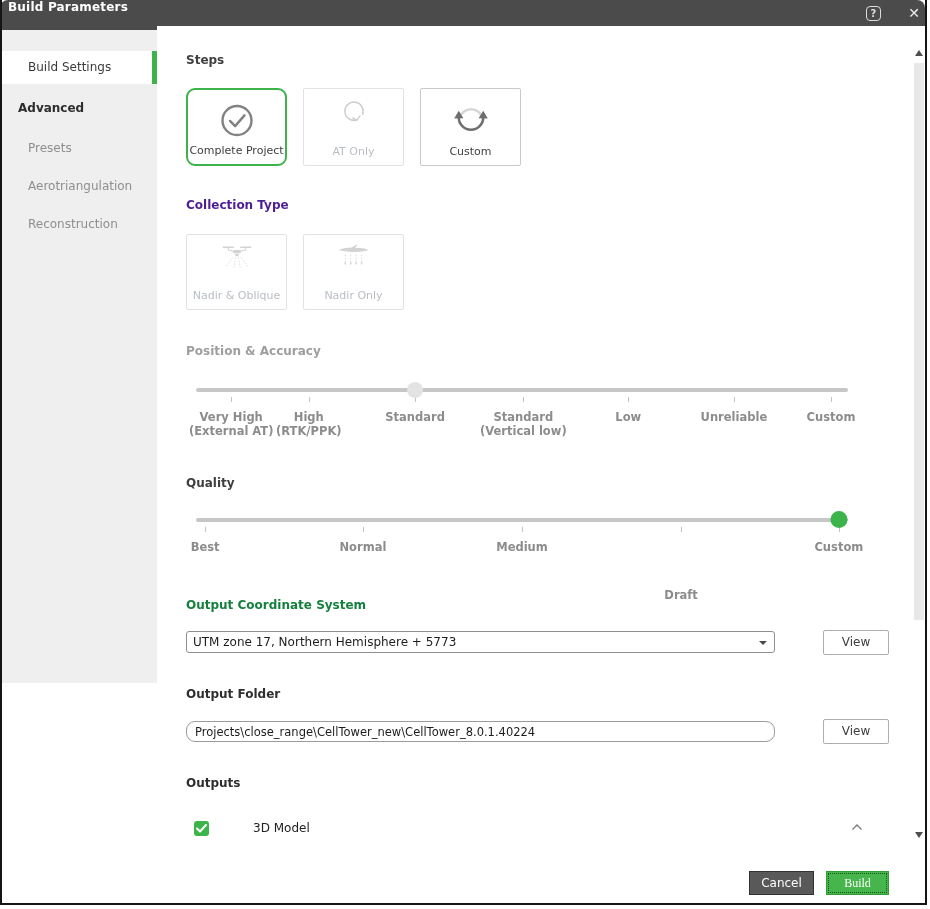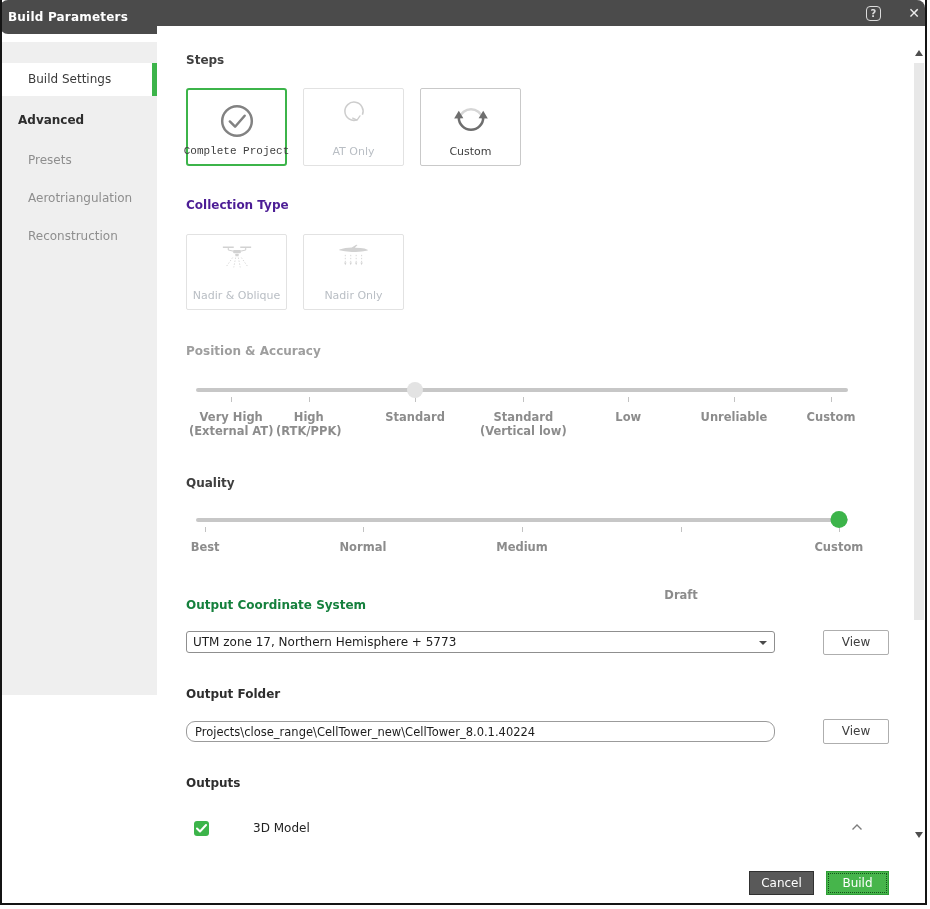--- a/index.html
+++ b/index.html
@@ -5,47 +5,47 @@
   * { margin:0; padding:0; box-sizing:border-box; }
   body { font-family:"DejaVu Sans","Liberation Sans",sans-serif; background:#fff; }
   .stage { position:relative; width:930px; height:909px; background:#fff; overflow:hidden; }
 
   
   .border-left  { position:absolute; left:0; top:0; width:2px; height:903px; background:#141414; z-index:9; }
   .border-right { position:absolute; left:925px; top:0; width:2px; height:903px; background:#141414; z-index:9; }
   .border-bottom{ position:absolute; left:0; top:903px; width:927px; height:2px; background:#141414; z-index:9; }
 
   
-  .titlebar { position:absolute; left:0; top:0; width:925px; height:34px; background:#4b4b4b; display:flex; align-items:center;border-radius:8px; }
+  .titlebar { position:absolute; left:0; top:0; width:925px; height:34px; background:#4b4b4b; display:flex; align-items:flex-start;border-radius:8px; }
   .titlebar .title { color:#ffffff; font-size:12px; font-weight:bold; padding-left:8px; letter-spacing:0.2px; }
   .tb-help { position:absolute; right:49px; top:6px; width:15px; height:15px; border:1px solid #dcdcdc; border-radius:4px;
              color:#dcdcdc; font-size:10px; font-weight:bold; text-align:center; line-height:13px; cursor:pointer; }
   .tb-close { position:absolute; right:10px; top:4px; color:#ececec; font-size:14px; line-height:18px; cursor:pointer; }
 
   
-  .sidebar { position:absolute; left:2px; top:42px; width:155px; height:653px; background:#efefef; }
+  .sidebar { position:absolute; left:2px; top:30px; width:155px; height:653px; background:#efefef; }
   .side-item { position:absolute; left:0; width:155px; font-size:12px; cursor:pointer; }
   .side-selected { top:21px; height:33px; line-height:33px; background:#ffffff; color:#3a3a3a; padding-left:26px; }
   .side-selected .accent { position:absolute; right:0; top:0; width:5px; height:33px; background:#3cb44a; }
   .side-header { top:66px; height:24px; line-height:24px; padding-left:16px; color:#2d2d2d; font-weight:bold; cursor:default; }
   .side-sub { height:24px; line-height:24px; padding-left:26px; color:#8e8e8e; }
 
   
   .content { position:absolute; left:157px; top:26px; width:756px; height:877px; background:#ffffff; }
   .sec-title { position:absolute; left:29px; font-size:12px; font-weight:bold; color:#3f3f3f; }
   .sec-title.mid { color:#4c1d95; }
   .sec-title.light { color:#9e9e9e; }
 
   
   .cards { position:absolute; left:29px; display:flex; gap:16px; }
   .card { width:101px; height:78px; border:1px solid #c9c9c9; border-radius:2px; background:#fff;
           display:flex; flex-direction:column; align-items:center; justify-content:flex-end; cursor:pointer; }
   .card .card-icon { margin:auto; margin-top:9px; margin-bottom:2px; }
   .card .card-label { font-size:11px; color:#3f3f3f; padding-bottom:7px; white-space:nowrap; }
-  .card.selected { border:2px solid #3cb44a; border-radius:3px;font-family:Liberation Mono, monospace; }
+  .card.selected { border:2px solid #3cb44a; border-radius:9px; }
   .card.disabled { border-color:#e2e2e2;gap:18px; }
   .card.disabled .card-label { color:#b9bec4; }
 
   
   .slider { position:absolute; left:39px; width:652px; height:24px; }
   .slider .track { position:absolute; left:0; right:0; top:7px; height:4px; background:#c7c7c7; border-radius:2px; cursor:pointer; }
   .slider .tick { position:absolute; top:16px; width:1px; height:5px; background:#c2c2c2; }
   .slider .handle { position:absolute; top:1px; width:16px; height:16px; border-radius:50%; background:#e3e3e3; transform:translateX(-50%); cursor:pointer; }
   .slider .handle.green { width:17px; height:17px; top:0; background:#3cb44a; }
   .slider-labels { position:absolute; left:39px; width:652px; height:34px; }
@@ -68,21 +68,21 @@
   .checkbox { width:15px; height:15px; background:#3cb44a; border-radius:3px; cursor:pointer; position:relative; }
   .checkbox svg { position:absolute; left:2px; top:3px; }
   .output-label { font-size:12px; color:#222; padding-left:8px; }
   .chevron-up { position:absolute; left:694px; cursor:pointer; }
 
   
   .btn-cancel { position:absolute; left:749px; top:871px; width:65px; height:24px; background:#595959; border:1px solid #313131;
                 color:#fff; font-size:12px; text-align:center; line-height:22px; cursor:pointer; }
   .btn-build { position:absolute; left:826px; top:871px; width:63px; height:24px; background:#46b54b; border:1px solid #2f9e36;
                color:#fff; font-size:12px; text-align:center; line-height:22px; cursor:pointer;
-               outline:1px dotted #14541a; outline-offset:-3px; }
+               outline:1px dotted #14541a; outline-offset:-3px;font-family:Liberation Serif, serif; }
 
   
   .scrollbar { position:absolute; left:913px; top:26px; width:12px; height:877px; background:#fff; }
   .sb-thumb { position:absolute; left:1px; top:37px; width:10px; height:557px; background:#e8e8e8; cursor:pointer; }
   .sb-up { position:absolute; left:2px; top:24px; width:0; height:0; border-left:4px solid transparent; border-right:4px solid transparent;
            border-bottom:6px solid #4e4e4e; cursor:pointer; }
   .sb-down { position:absolute; left:2px; top:806px; width:0; height:0; border-left:4px solid transparent; border-right:4px solid transparent;
              border-top:6px solid #4e4e4e; cursor:pointer; }
 </style>
 </head>

